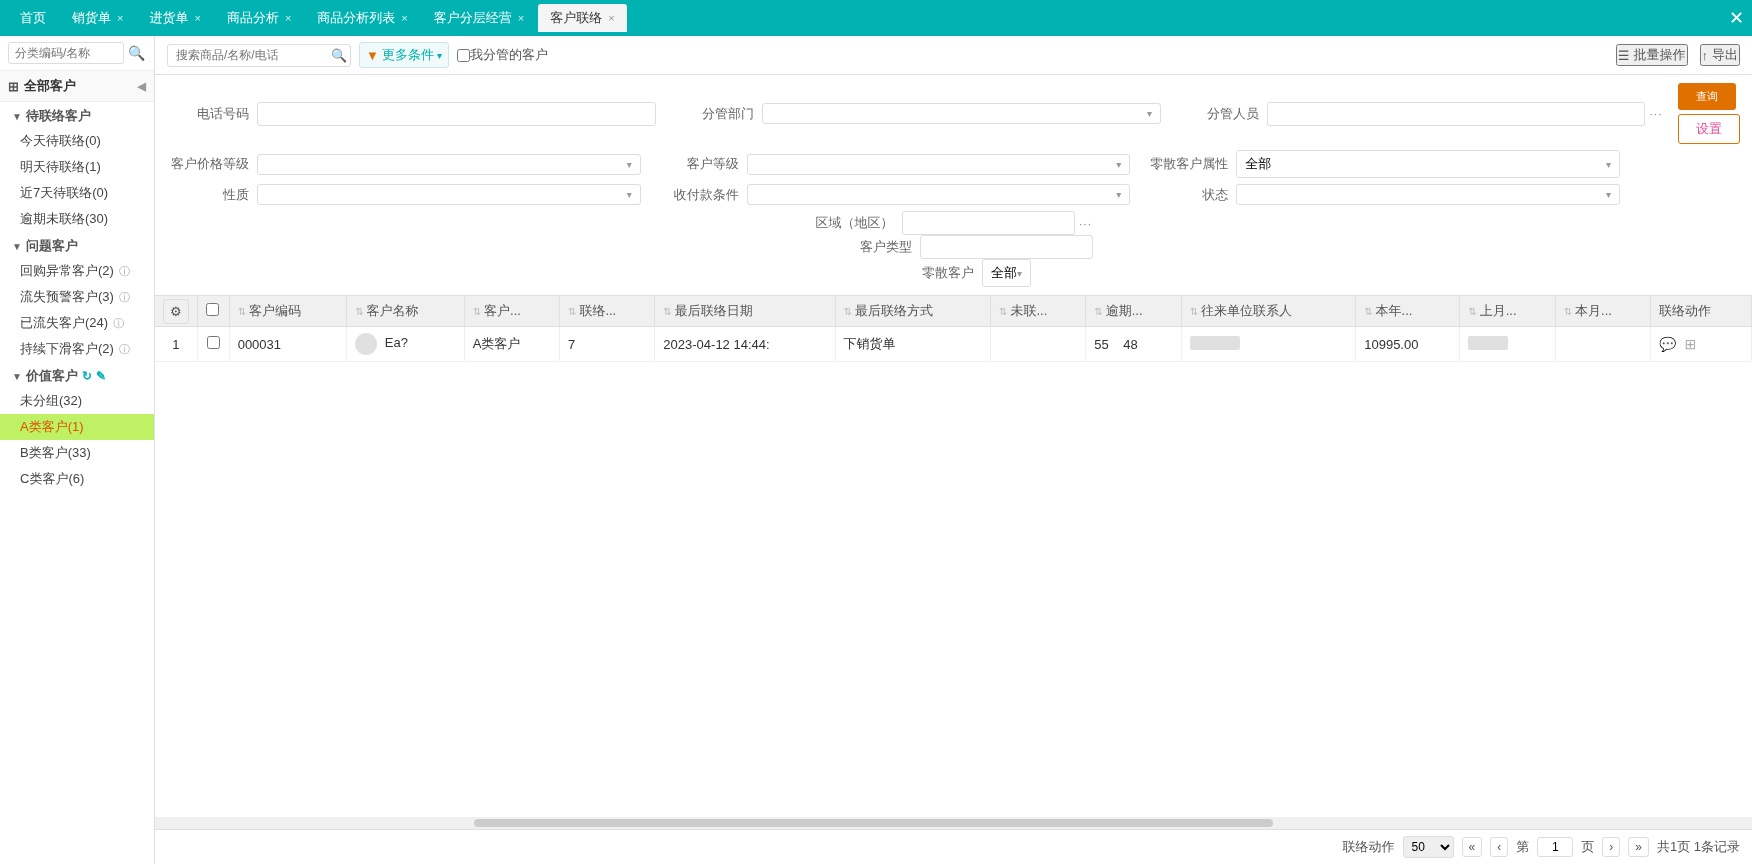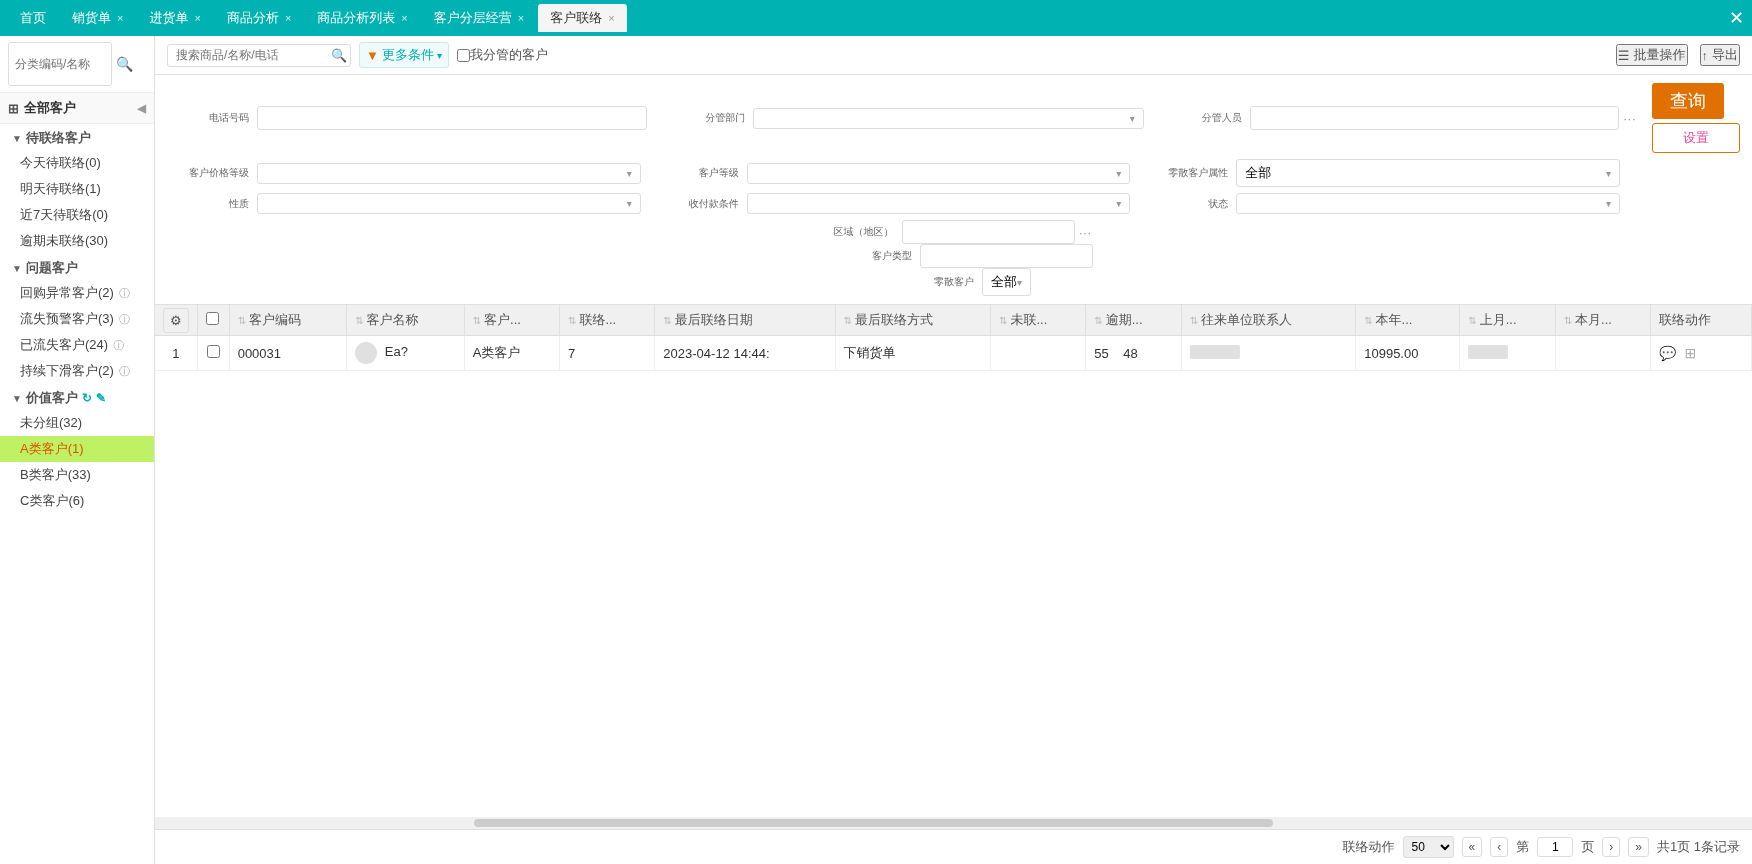--- a/index.html
+++ b/index.html
@@ -64,22 +64,22 @@
     }
     .sidebar-search {
       display: flex;
       align-items: center;
       padding: 6px 8px;
       border-bottom: 1px solid #eee;
     }
     .sidebar-search input {
       border: 1px solid #ddd;
       border-radius: 3px;
-      padding: 14px 6px;
-      width: 104px;
+      padding: 3px 6px;
+      width: 116px;
       font-size: 12px;
       outline: none;
     }
     .sidebar-search .search-icon { margin-left: 4px; color: #00b2b2; cursor: pointer; font-size: 14px; }
 
     .sidebar-section-header {
       display: flex;
       align-items: center;
       padding: 6px 8px;
       font-weight: bold;
@@ -201,21 +201,21 @@
     }
     .filter-row:last-child { margin-bottom: 0; flex-direction: column; }
     .filter-field {
       display: flex;
       align-items: center;
       flex: 1;
       min-width: 0;
     }
     .filter-label {
       color: #666;
-      font-size: 10px;
+      font-size: 13px;
       white-space: nowrap;
       width: 90px;
       text-align: right;
       padding-right: 8px;
       flex-shrink: 0;
     }
     .filter-input {
       flex: 1;
       border: 1px solid #ddd;
       border-radius: 3px;
@@ -240,23 +240,23 @@
     }
     .filter-select .chevron { color: #999; font-size: 10px; }
     .filter-dots { color: #999; cursor: pointer; padding: 0 4px; }
 
     .query-btn {
       background: #e07000;
       color: white;
       border: none;
       border-radius: 3px;
       padding: 6px 18px;
-      font-size: 18px;
-      cursor: pointer;
-      margin-right: 16px;
+      font-size: 11px;
+      cursor: pointer;
+      margin-right: 4px;
     }
     .settings-btn {
       background: white;
       color: #ec4899;
       border: 1px solid #e07000;
       border-radius: 3px;
       padding: 5px 16px;
       font-size: 13px;
       cursor: pointer;
     }

